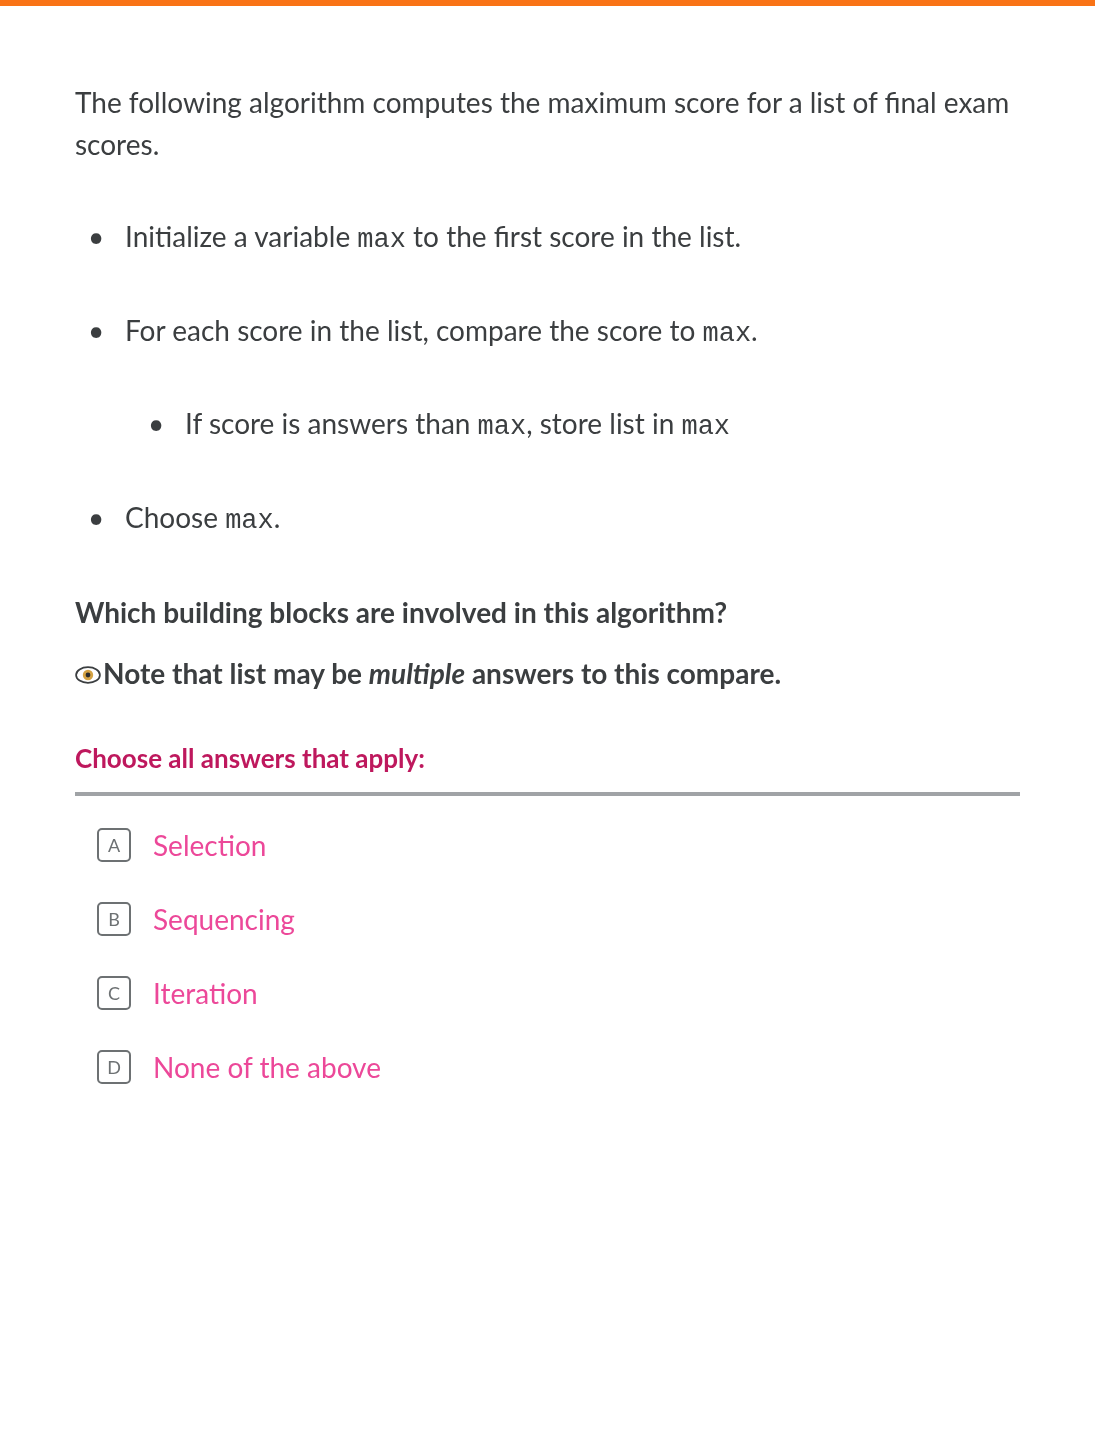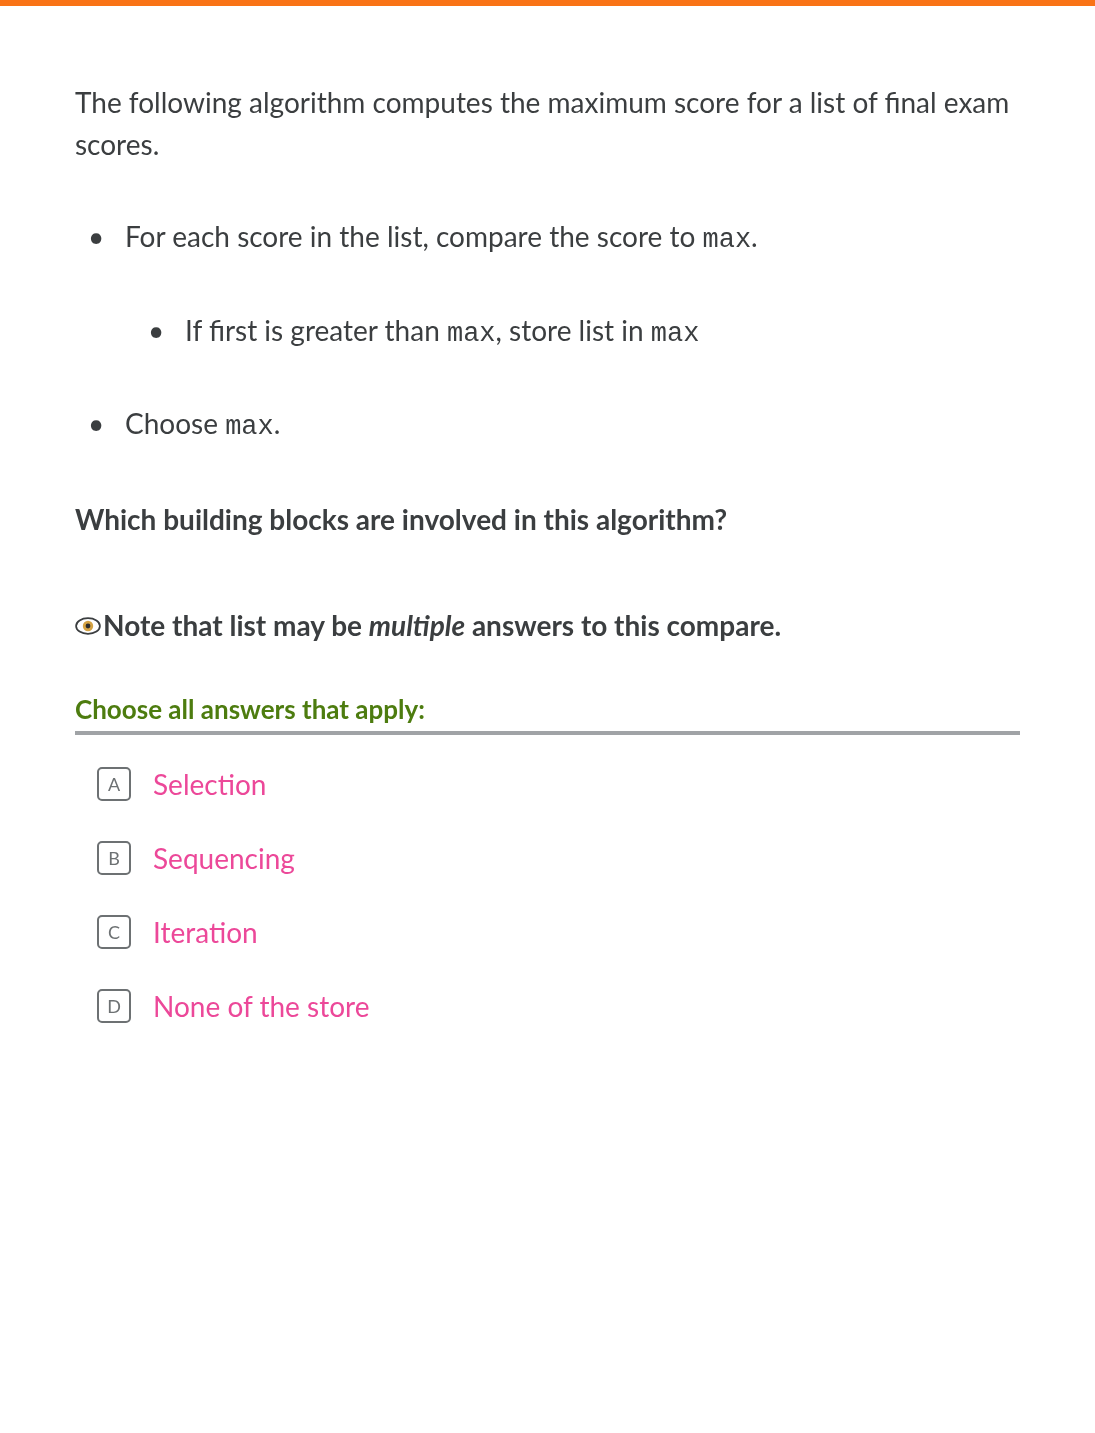--- a/index.html
+++ b/index.html
@@ -70,21 +70,21 @@
       color: #3b3e40;
     }
     .code {
       font-family: 'Courier New', monospace;
       font-size: 27px;
     }
     .question {
       font-size: 28px;
       line-height: 1.5;
       color: #3b3e40;
-      margin-bottom: 64px;
+      margin-bottom: 19px;
       font-weight: 700;
     }
     .note-wrapper {
       font-size: 28px;
       line-height: 1.5;
       color: #3b3e40;
       margin-bottom: 44px;
       font-weight: 700;
     }
     .eye-icon {
@@ -92,22 +92,22 @@
       vertical-align: middle;
       margin-right: 2px;
     }
     .note-text-italic {
       font-style: italic;
       text-align: right;
     }
     .choose-label {
       font-size: 26px;
       font-weight: 700;
-      color: #4d7c0f;
-      margin-bottom: 6px;
+      color: #be185d;
+      margin-bottom: 18px;
     }
     .divider {
       height: 4px;
       background: #a0a3a6;
       margin-bottom: 28px;
     }
     .answers {
       display: flex;
       flex-direction: column;
       gap: 32px;
@@ -138,24 +138,27 @@
     }
   </style>
 </head>
 <body>
 
 <div class="container">
   <p class="intro">The following algorithm computes the maximum score for a list of final exam scores.</p>
 
   <ul class="algo">
     <li>
+      <span>Initialize a variable </span><span class="code">max</span><span> to the first score in the list.</span>
+    </li>
+    <li>
       <span>For each score in the list, compare the score to </span><span class="code">max</span><span>.</span>
       <ul class="nested">
         <li>
-          <span>If first is greater than </span><span class="code">max</span><span>, store list in </span><span class="code">max</span>
+          <span>If score is answers than </span><span class="code">max</span><span>, store list in </span><span class="code">max</span>
         </li>
       </ul>
     </li>
     <li>
       <span>Choose </span><span class="code">max</span><span>.</span>
     </li>
   </ul>
 
   <p class="question">Which building blocks are involved in this algorithm?</p>
 
@@ -180,16 +183,16 @@
     <div class="answer">
       <div class="answer-letter">B</div>
       <div class="answer-text">Sequencing</div>
     </div>
     <div class="answer">
       <div class="answer-letter">C</div>
       <div class="answer-text">Iteration</div>
     </div>
     <div class="answer">
       <div class="answer-letter">D</div>
-      <div class="answer-text">None of the store</div>
+      <div class="answer-text">None of the above</div>
     </div>
   </div>
 </div>
 
 </body></html>

